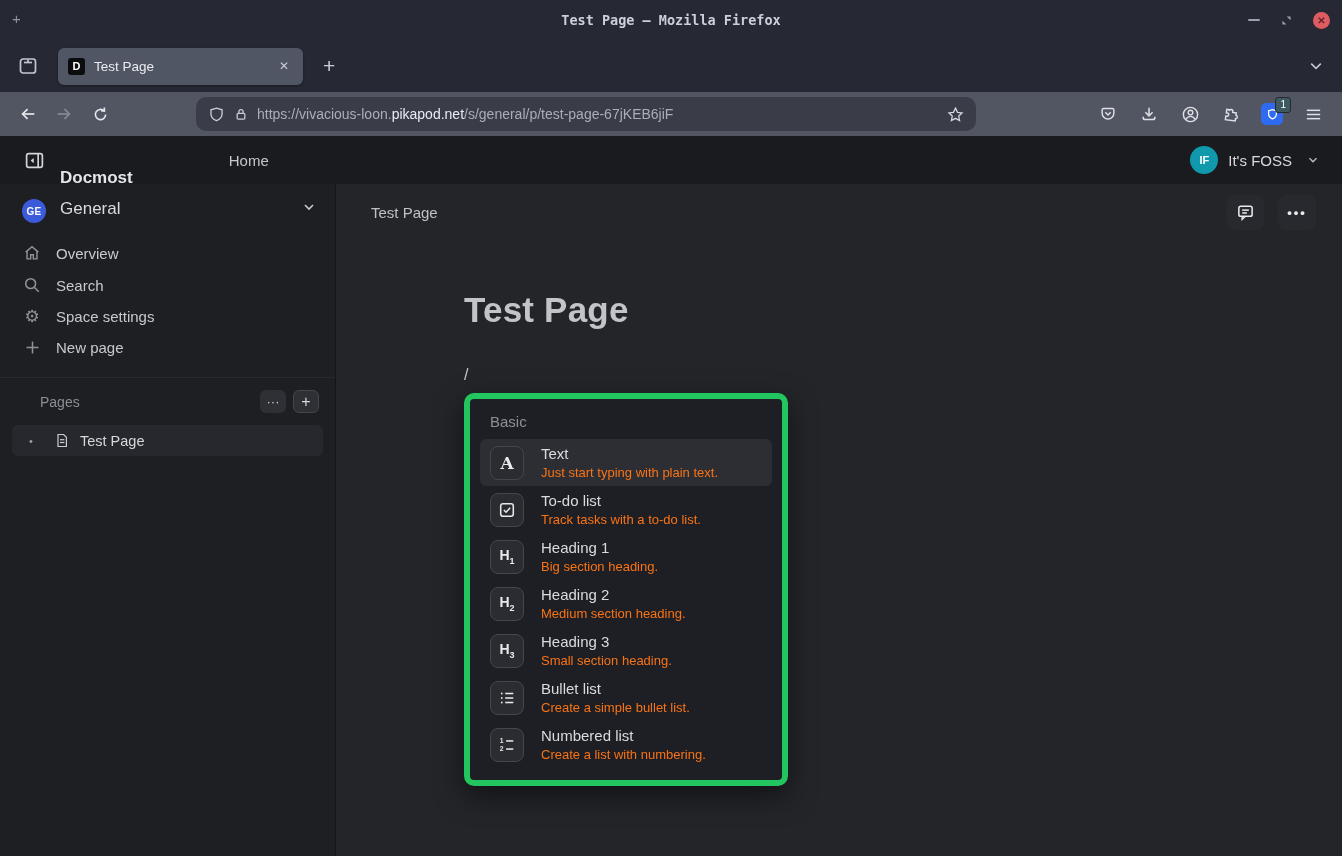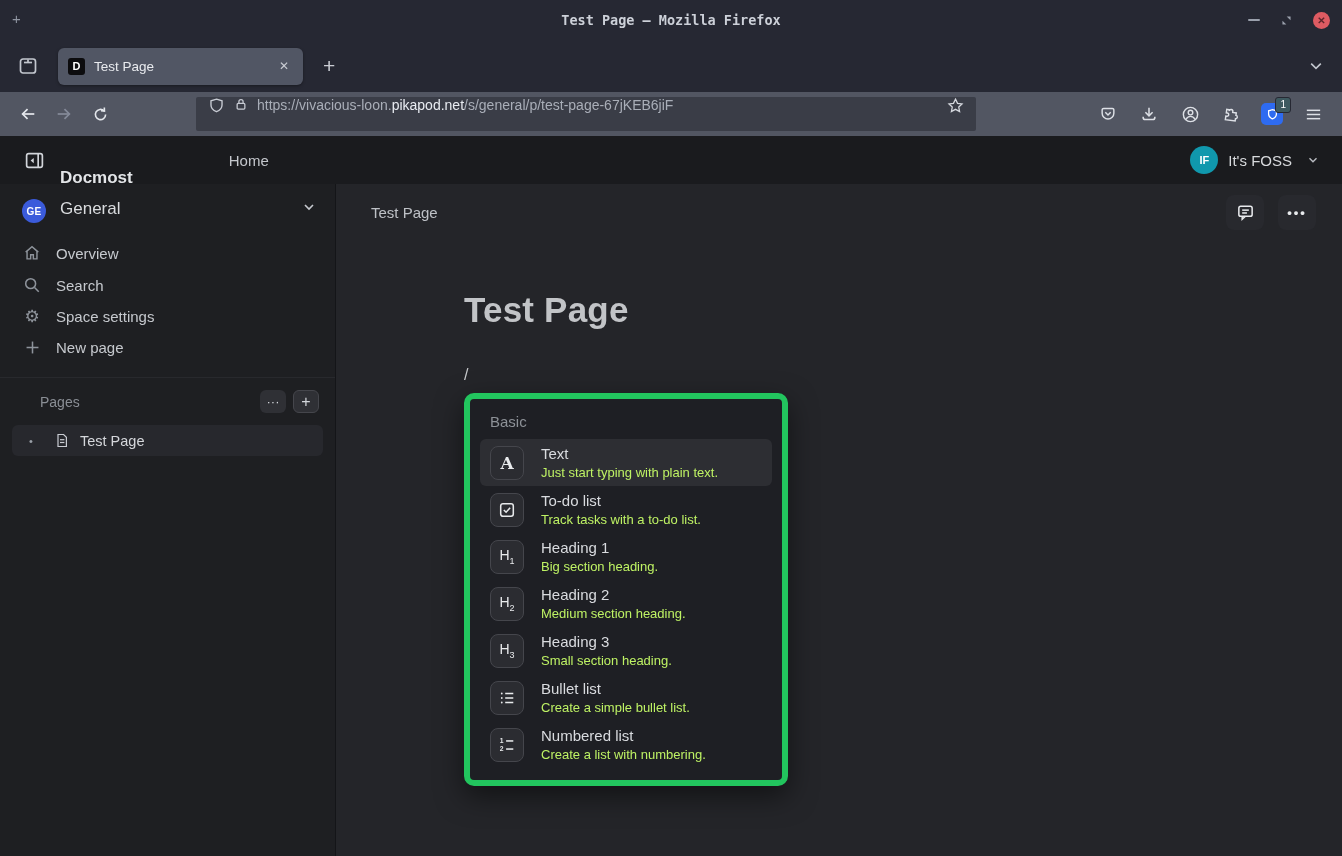--- a/index.html
+++ b/index.html
@@ -22,21 +22,21 @@
   .tab-favicon { width:17px; height:17px; background:#0c0c0e; border-radius:3px; color:#fff; font-size:11px; font-weight:bold; display:flex; align-items:center; justify-content:center; }
   .tab-title { flex:1; color:#e9ebef; font-size:13.5px; white-space:nowrap; overflow:hidden; }
   .tab-close { color:#c9ccd3; font-size:12px; padding:2px 4px; }
   .newtab-btn { margin-left:14px; color:#c9ccd3; font-size:21px; font-weight:300; padding:0 6px; }
   .tabbar-spacer { flex:1; }
   .alltabs-btn { margin-right:8px; color:#c3c7cf; }
 
   .navbar { height:44px; background:#525662; display:flex; align-items:center; padding:0 10px; }
   .nav-btn { width:36px; height:34px; display:flex; align-items:center; justify-content:center; color:#e4e7ec; border-radius:5px; }
   .nav-btn.dim { color:#858a99; }
-  .urlbar { margin-left:78px; width:780px; height:34px; background:#3a3d47; border-radius:2px; display:flex; align-items:flex-start; padding:0 12px; gap:9px; }
+  .urlbar { margin-left:78px; width:780px; height:34px; background:#3a3d47; border-radius:10px; display:flex; align-items:center; padding:0 12px; gap:9px; }
   .urlbar .u-icon { color:#c8ccd4; }
   .url-text { font-size:14px; color:#a9aeb8; white-space:nowrap; overflow:hidden; flex:1; }
   .url-text .domain { color:#e9ecf2; }
   .star-btn { color:#d6d9df; margin-left:auto; }
   .nav-actions { margin-left:auto; display:flex; align-items:center; gap:7px; padding-right:2px; }
   .act-btn { width:34px; height:34px; display:flex; align-items:center; justify-content:center; color:#dde0e6; border-radius:5px; position:relative; }
   .bw-tile { width:22px; height:22px; border-radius:5px; background:#2e6bf0; display:flex; align-items:center; justify-content:center; color:#fff; }
   .bw-badge { position:absolute; top:0px; right:-2px; background:#3e5a60; color:#fff; font-size:10px; line-height:1; padding:2px 4px; border-radius:3px; border:1px solid #262833; }
 
   
@@ -79,24 +79,24 @@
 
   .editor { padding:50px 0 0 128px; }
   .doc-title { font-size:35px; font-weight:700; color:#c2c4c7; letter-spacing:.2px; }
   .typed-line { margin-top:36px; color:#c5c7ca; font-size:16px; height:20px; }
   .slash-menu { margin-top:7px; width:324px; background:#1e1f24; border:6px solid #22c55e; border-radius:10px; padding:12px 10px; box-shadow:0 10px 28px rgba(0,0,0,.5); }
   .menu-section { color:#8d9197; font-size:15px; padding:2px 10px 9px; }
   .menu-item { display:flex; align-items:center; gap:17px; padding:6px 10px; border-radius:6px; }
   .menu-item.active { background:#2d2e33; }
   .mi-icon { width:34px; height:34px; flex:0 0 34px; border-radius:8px; background:#2b2c31; border:1px solid #45464c; color:#e8eaec; display:flex; align-items:center; justify-content:center; }
   .mi-letter { font-family:"DejaVu Serif", serif; font-size:17px; font-weight:bold; }
-  .mi-h { font-size:14px; font-weight:normal; }
+  .mi-h { font-size:14px; font-weight:bold; }
   .mi-h sub { font-size:9px; }
   .mi-title { font-size:15px; color:#d9dbdf; }
-  .mi-desc { font-size:13px; color:#bef264; margin-top:3px; }
+  .mi-desc { font-size:13px; color:#f97316; margin-top:3px; }
 </style>
 </head>
 <body>
 
 <div class="titlebar">
   <span class="tb-plus">+</span>
   <span class="tb-title">Test Page — Mozilla Firefox</span>
   <div class="tb-controls">
     <span class="tb-min"></span>
     <span class="tb-max">

